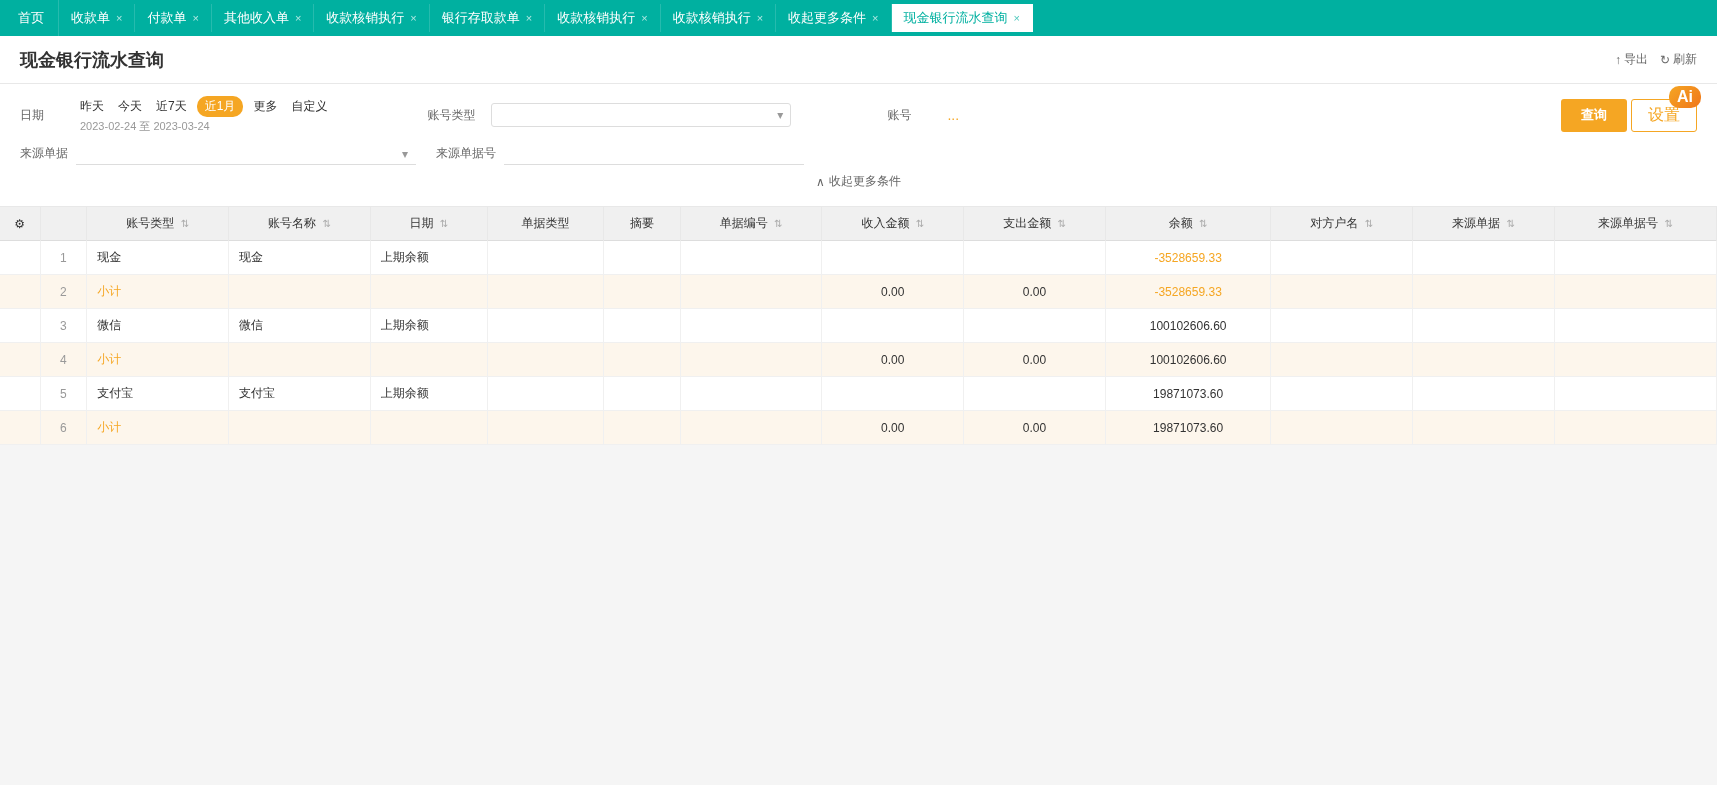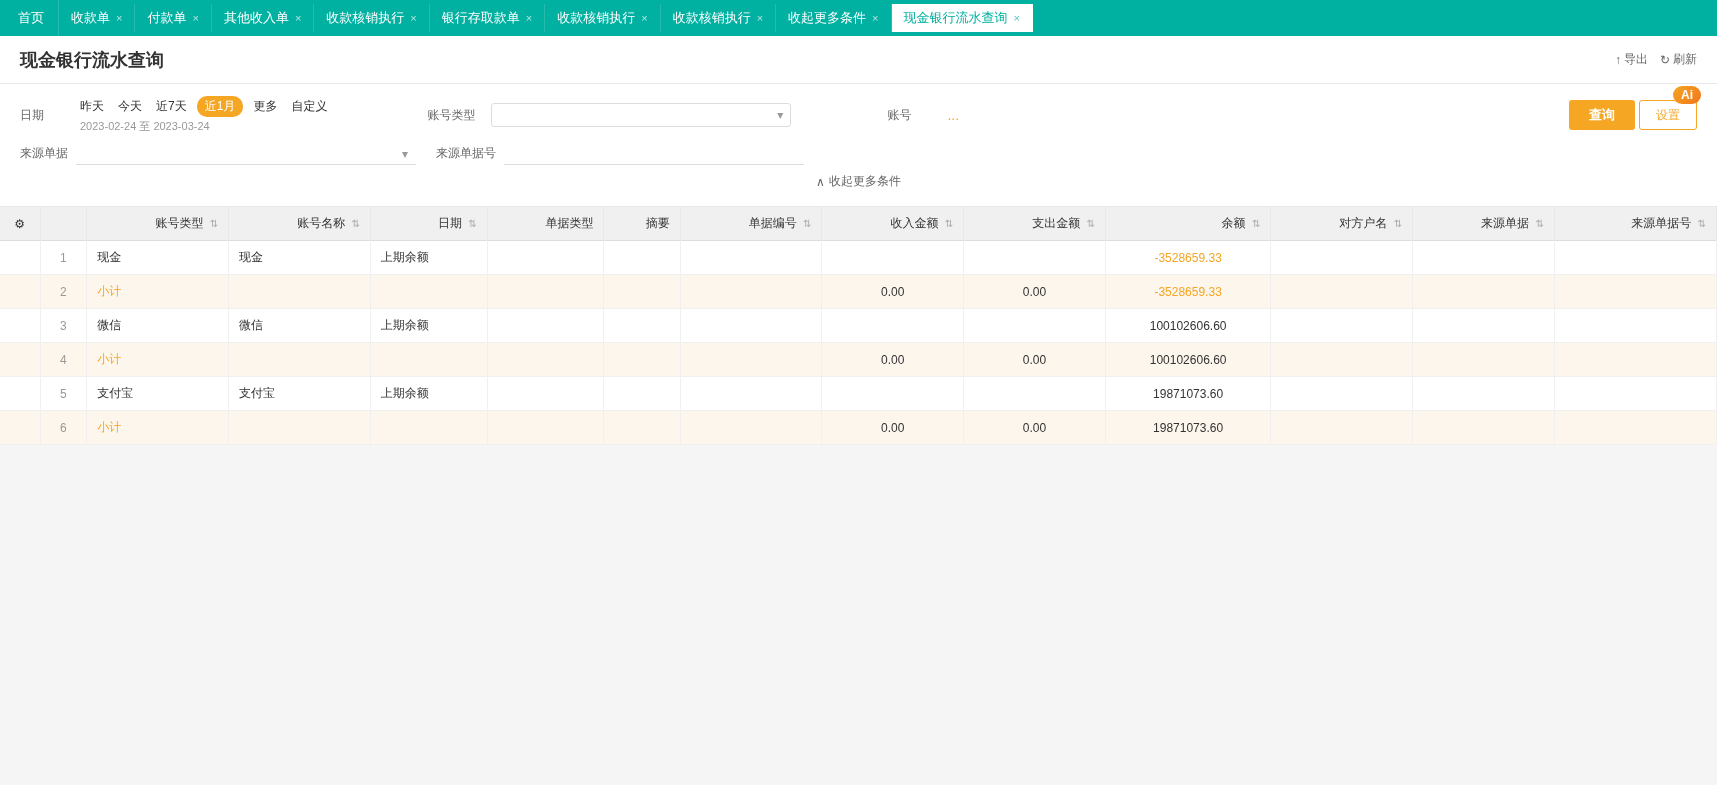--- a/index.html
+++ b/index.html
@@ -78,21 +78,21 @@
 
     
     .ai-badge {
       position: absolute;
       right: 16px;
       top: 50px;
       background: linear-gradient(135deg, #f5a623, #f0761a);
       color: #fff;
       border-radius: 10px;
       padding: 2px 8px;
-      font-size: 12px;
+      font-size: 16px;
       font-weight: bold;
     }
 
     
     .filter-area {
       background: #fff;
       padding: 12px 20px;
       border-bottom: 1px solid #e8e8e8;
     }
     .filter-row {
@@ -172,21 +172,21 @@
       font-size: 13px;
       font-weight: bold;
     }
     .btn-settings {
       background: #fff;
       color: #f5a623;
       border: 1px solid #f5a623;
       border-radius: 3px;
       padding: 5px 16px;
       cursor: pointer;
-      font-size: 12px;
+      font-size: 16px;
     }
 
     .source-row {
       display: flex;
       align-items: center;
       gap: 20px;
     }
     .source-item {
       display: flex;
       align-items: center;
@@ -248,21 +248,21 @@
       width: 100%;
       border-collapse: collapse;
       font-size: 12px;
     }
     thead tr {
       background: #f0f0f0;
       border-bottom: 1px solid #ddd;
     }
     thead th {
       padding: 8px 10px;
-      text-align: right;
+      text-align: center;
       color: #333;
       font-weight: normal;
       border-right: 1px solid #e8e8e8;
       white-space: nowrap;
       position: relative;
       cursor: pointer;
     }
     thead th .sort-icon {
       display: inline-block;
       margin-left: 3px;

